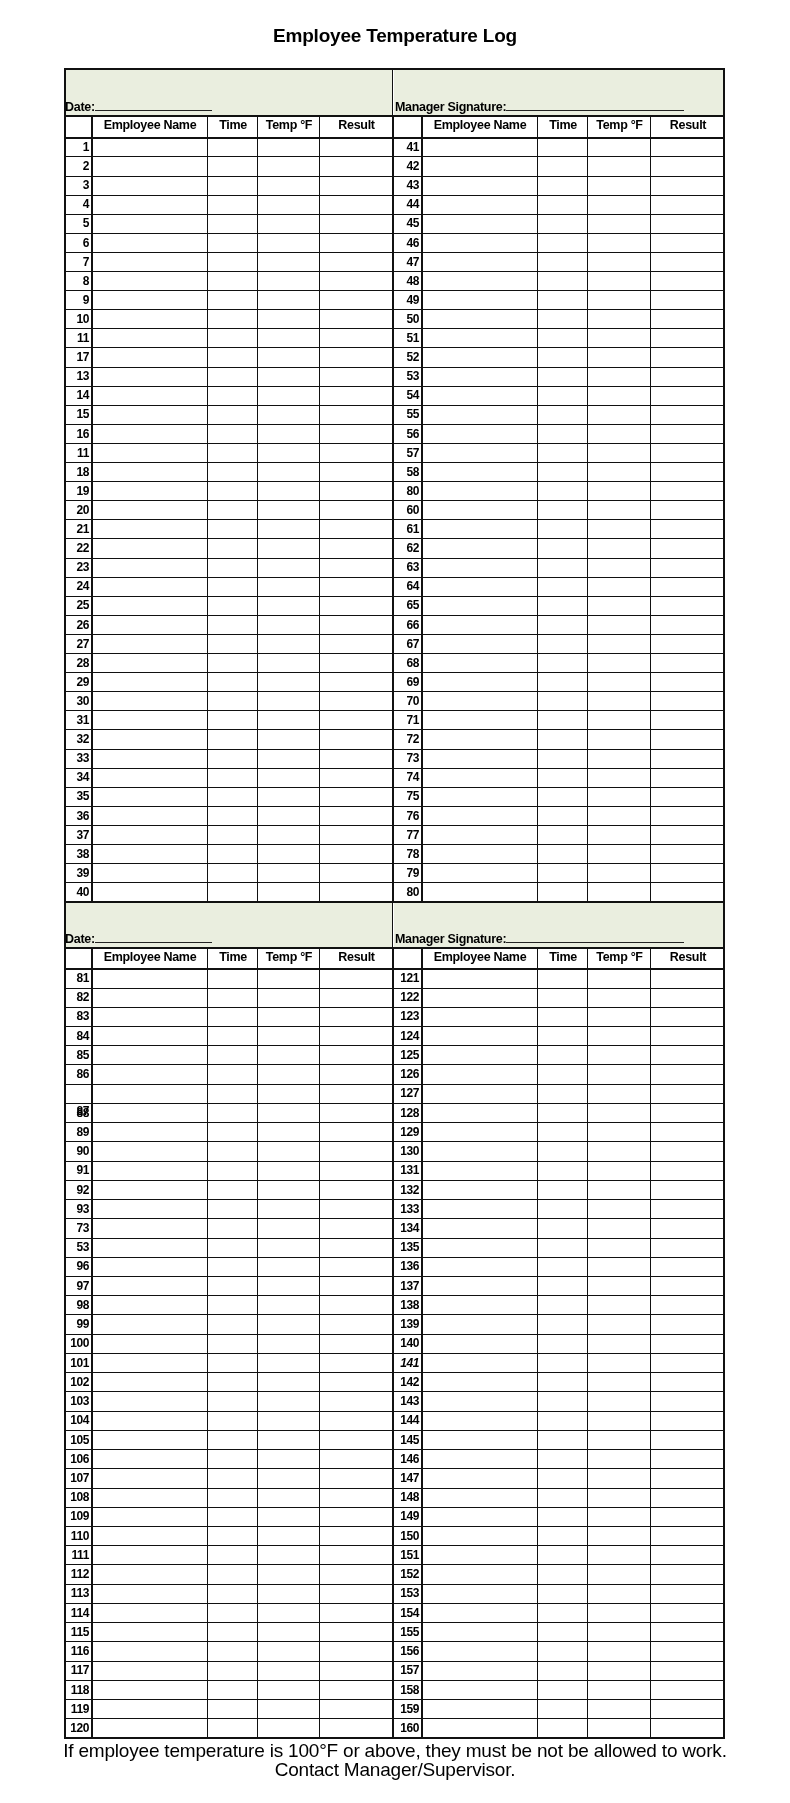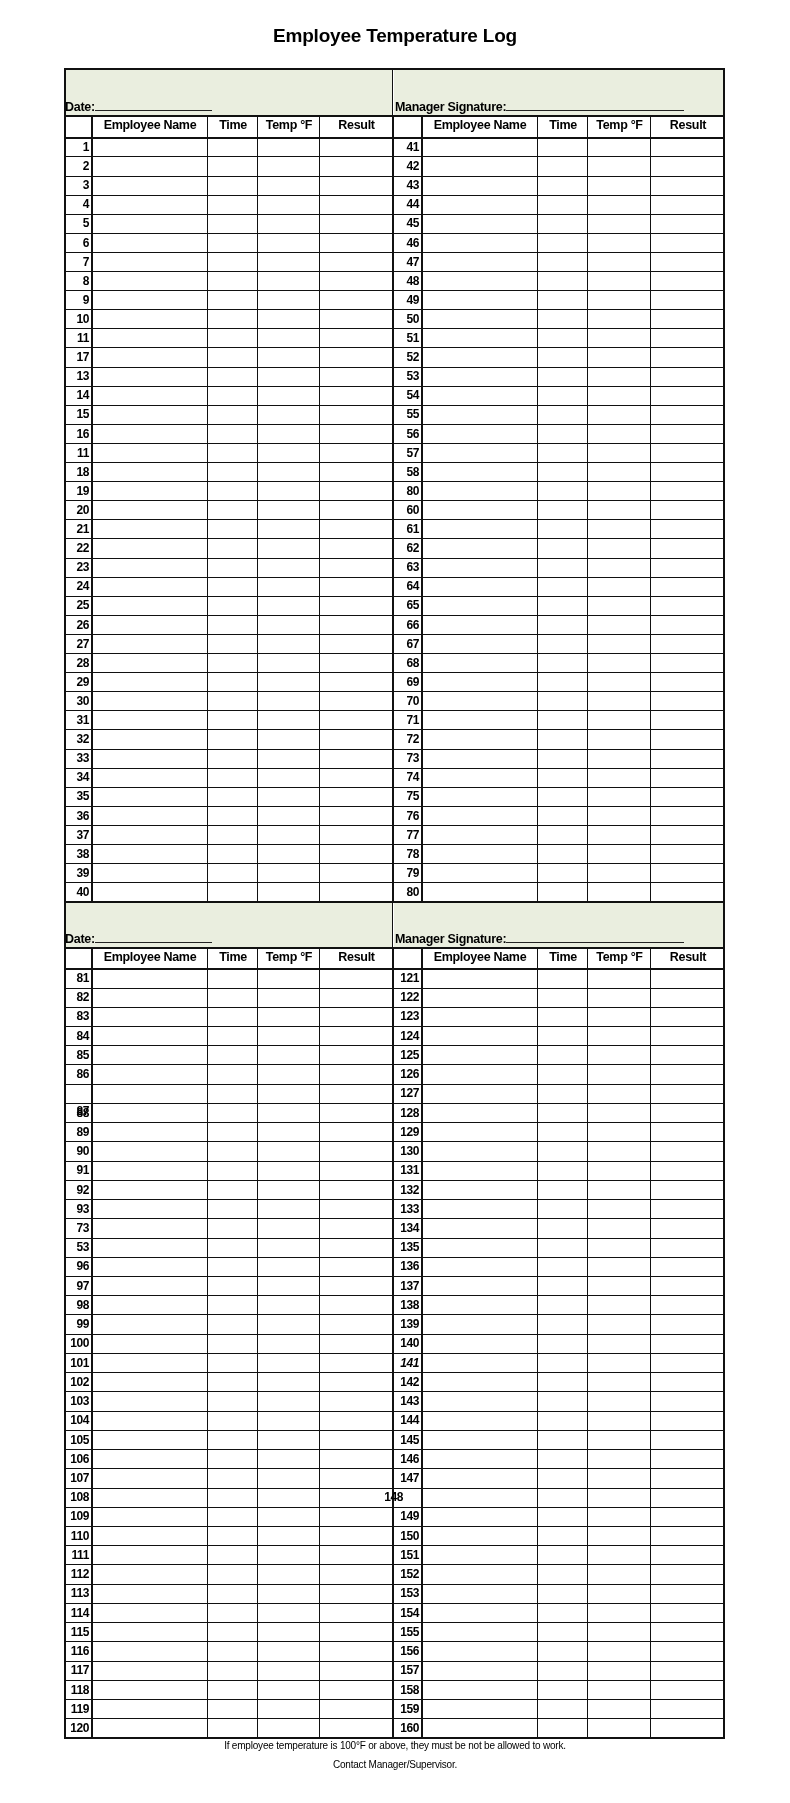--- a/index.html
+++ b/index.html
@@ -9,21 +9,21 @@
   .band { position: absolute; background: #eaeedf; box-sizing: border-box; }
   .band-label { position: absolute; bottom: 2px; left: 1px; font-weight: bold; font-size: 12.5px; letter-spacing: -0.3px; white-space: nowrap; }
   .band-label .line { display: inline-block; border-bottom: 1.2px solid #222; vertical-align: baseline; height: 11px; }
   .hline { position: absolute; height: 0; border-top: 1.5px solid #111; }
   .hline.thick { border-top-width: 2.5px; }
   .vline { position: absolute; width: 0; border-left: 1.5px solid #111; }
   .vline.thick { border-left-width: 2.5px; }
   .hdr { position: absolute; font-weight: bold; font-size: 12.5px; text-align: center; letter-spacing: -0.3px; white-space: nowrap; }
   .num { position: absolute; font-weight: bold; font-size: 12px; text-align: right; letter-spacing: -0.4px; }
   .cell { position: absolute; }
-  .footer { position: absolute; left: 0; width: 790px; text-align: center; font-size: 10px; letter-spacing: -0.2px; }
+  .footer { position: absolute; left: 0; width: 790px; text-align: center; font-size: 19px; letter-spacing: -0.2px; }
 </style>
 </head>
 <body>
 
 <div class="title">Employee Temperature Log</div>
 
 <div id="sheet-root">
     <div class="sheet"></div>
     <div class="band" style="left: 66px; top: 70px; width: 327px; height: 46px; background: rgb(234, 238, 223);"></div>
     <div class="band" style="left: 394px; top: 70px; width: 329px; height: 46px; background: rgb(234, 238, 223);"></div>
@@ -808,21 +808,21 @@
     <div class="cell" style="left: 422px; width: 116px; top: 1468.98px; height: 19.23px;"></div>
     <div class="cell" style="left: 538px; width: 50px; top: 1468.98px; height: 19.23px;"></div>
     <div class="cell" style="left: 588px; width: 63px; top: 1468.98px; height: 19.23px;"></div>
     <div class="cell" style="left: 651px; width: 74px; top: 1468.98px; height: 19.23px;"></div>
     <div class="hline" style="left: 64px; width: 661px; top: 1487.51px;"></div>
     <div class="num" style="left: 64px; width: 25px; top: 1490.21px;">108</div>
     <div class="cell" style="left: 92px; width: 116px; top: 1488.21px; height: 19.23px;"></div>
     <div class="cell" style="left: 208px; width: 50px; top: 1488.21px; height: 19.23px;"></div>
     <div class="cell" style="left: 258px; width: 62px; top: 1488.21px; height: 19.23px;"></div>
     <div class="cell" style="left: 320px; width: 73px; top: 1488.21px; height: 19.23px;"></div>
-    <div class="num" style="left: 377px; width: 26px; top: 1490.21px;">148</div>
+    <div class="num" style="left: 393px; width: 26px; top: 1490.21px;">148</div>
     <div class="cell" style="left: 422px; width: 116px; top: 1488.21px; height: 19.23px;"></div>
     <div class="cell" style="left: 538px; width: 50px; top: 1488.21px; height: 19.23px;"></div>
     <div class="cell" style="left: 588px; width: 63px; top: 1488.21px; height: 19.23px;"></div>
     <div class="cell" style="left: 651px; width: 74px; top: 1488.21px; height: 19.23px;"></div>
     <div class="hline" style="left: 64px; width: 661px; top: 1506.74px;"></div>
     <div class="num" style="left: 64px; width: 25px; top: 1509.44px;">109</div>
     <div class="cell" style="left: 92px; width: 116px; top: 1507.44px; height: 19.23px;"></div>
     <div class="cell" style="left: 208px; width: 50px; top: 1507.44px; height: 19.23px;"></div>
     <div class="cell" style="left: 258px; width: 62px; top: 1507.44px; height: 19.23px;"></div>
     <div class="cell" style="left: 320px; width: 73px; top: 1507.44px; height: 19.23px;"></div>

